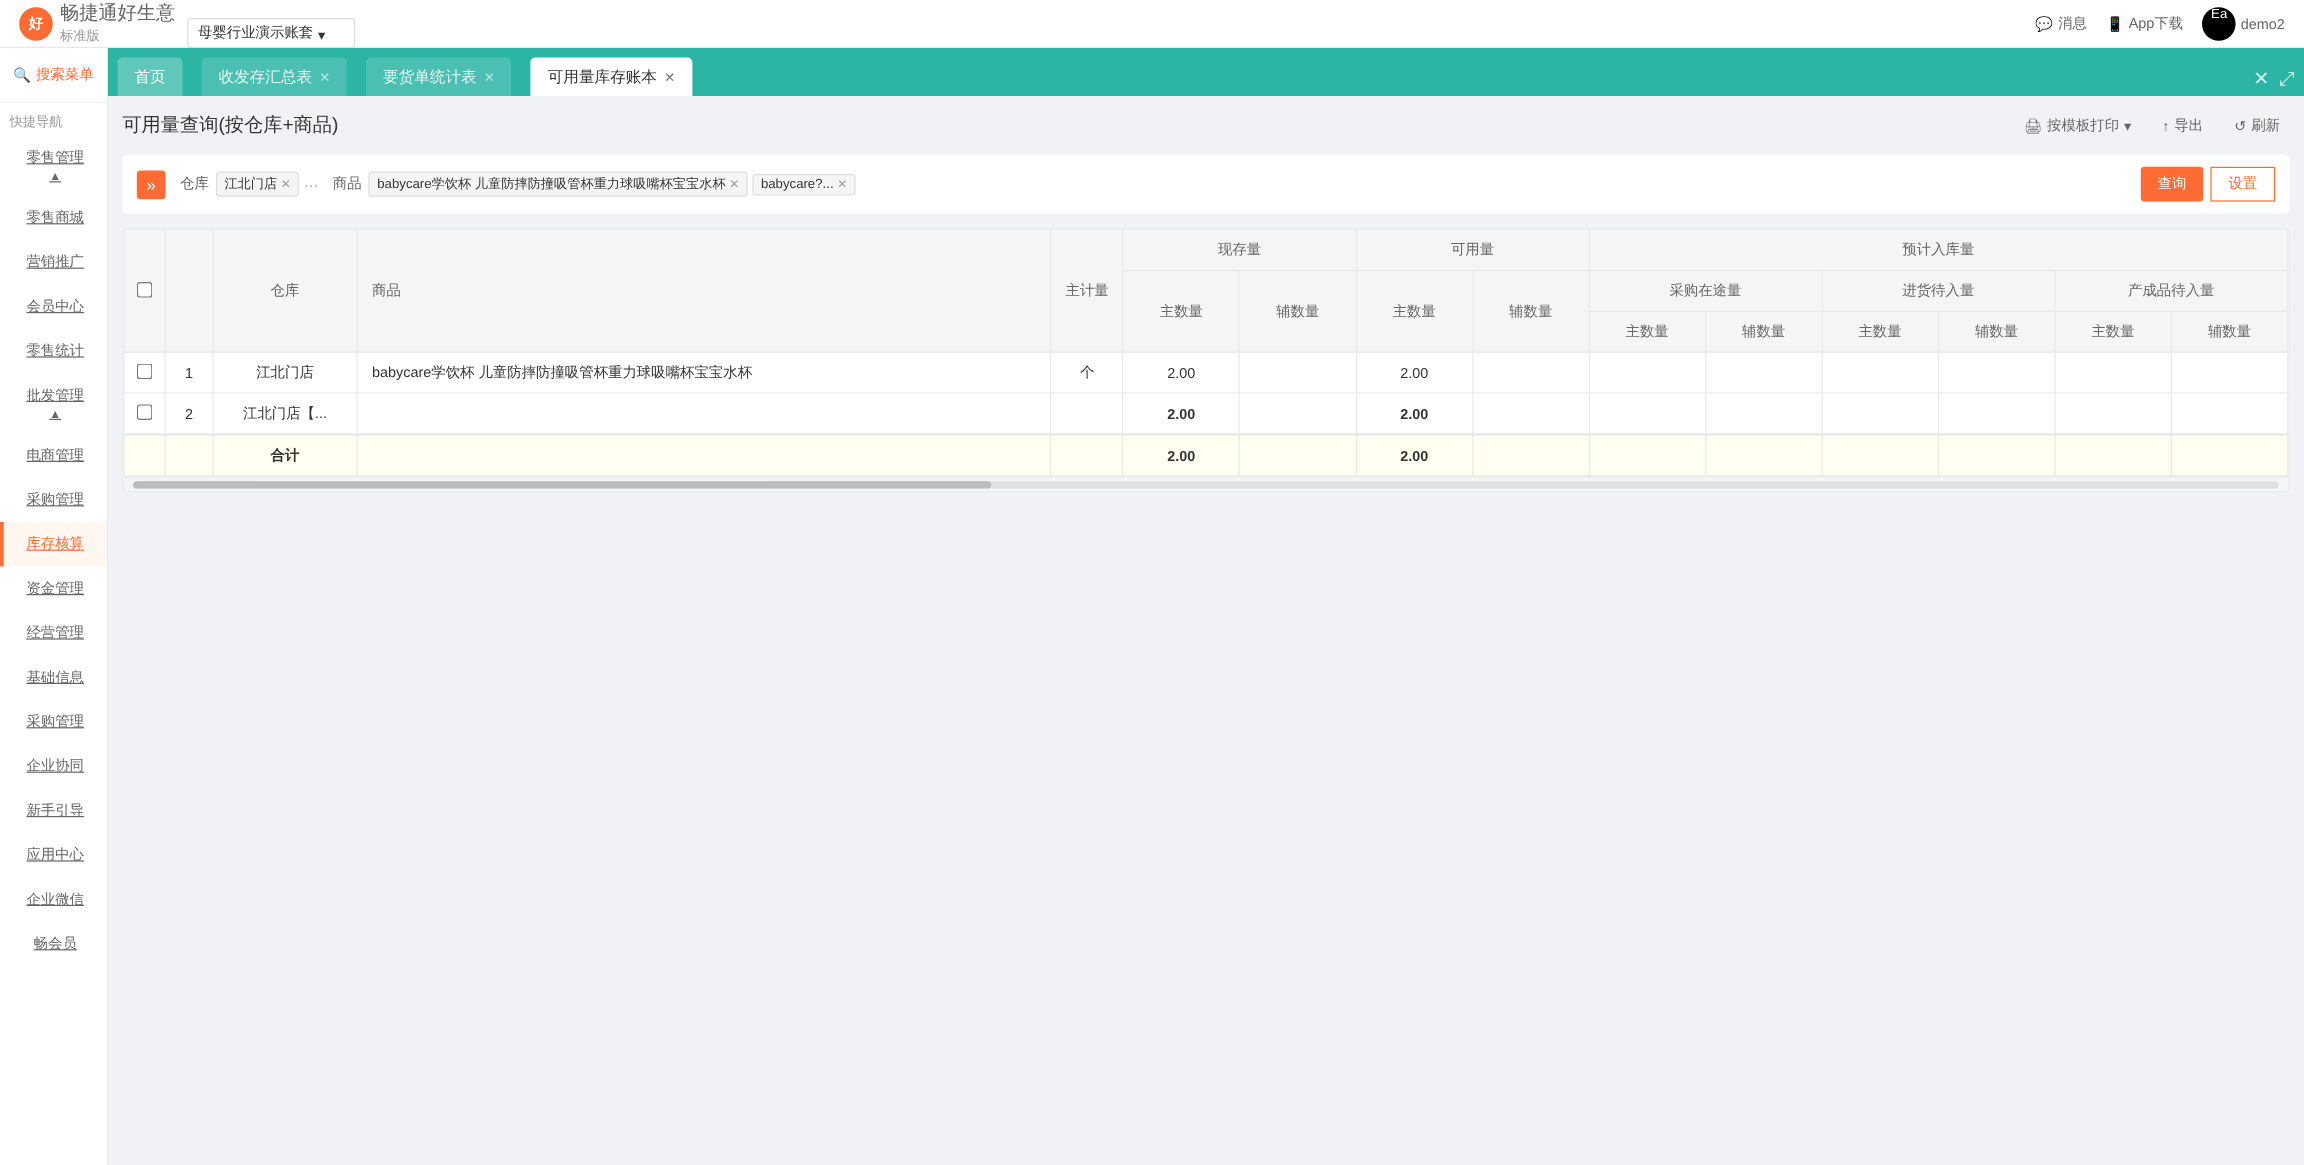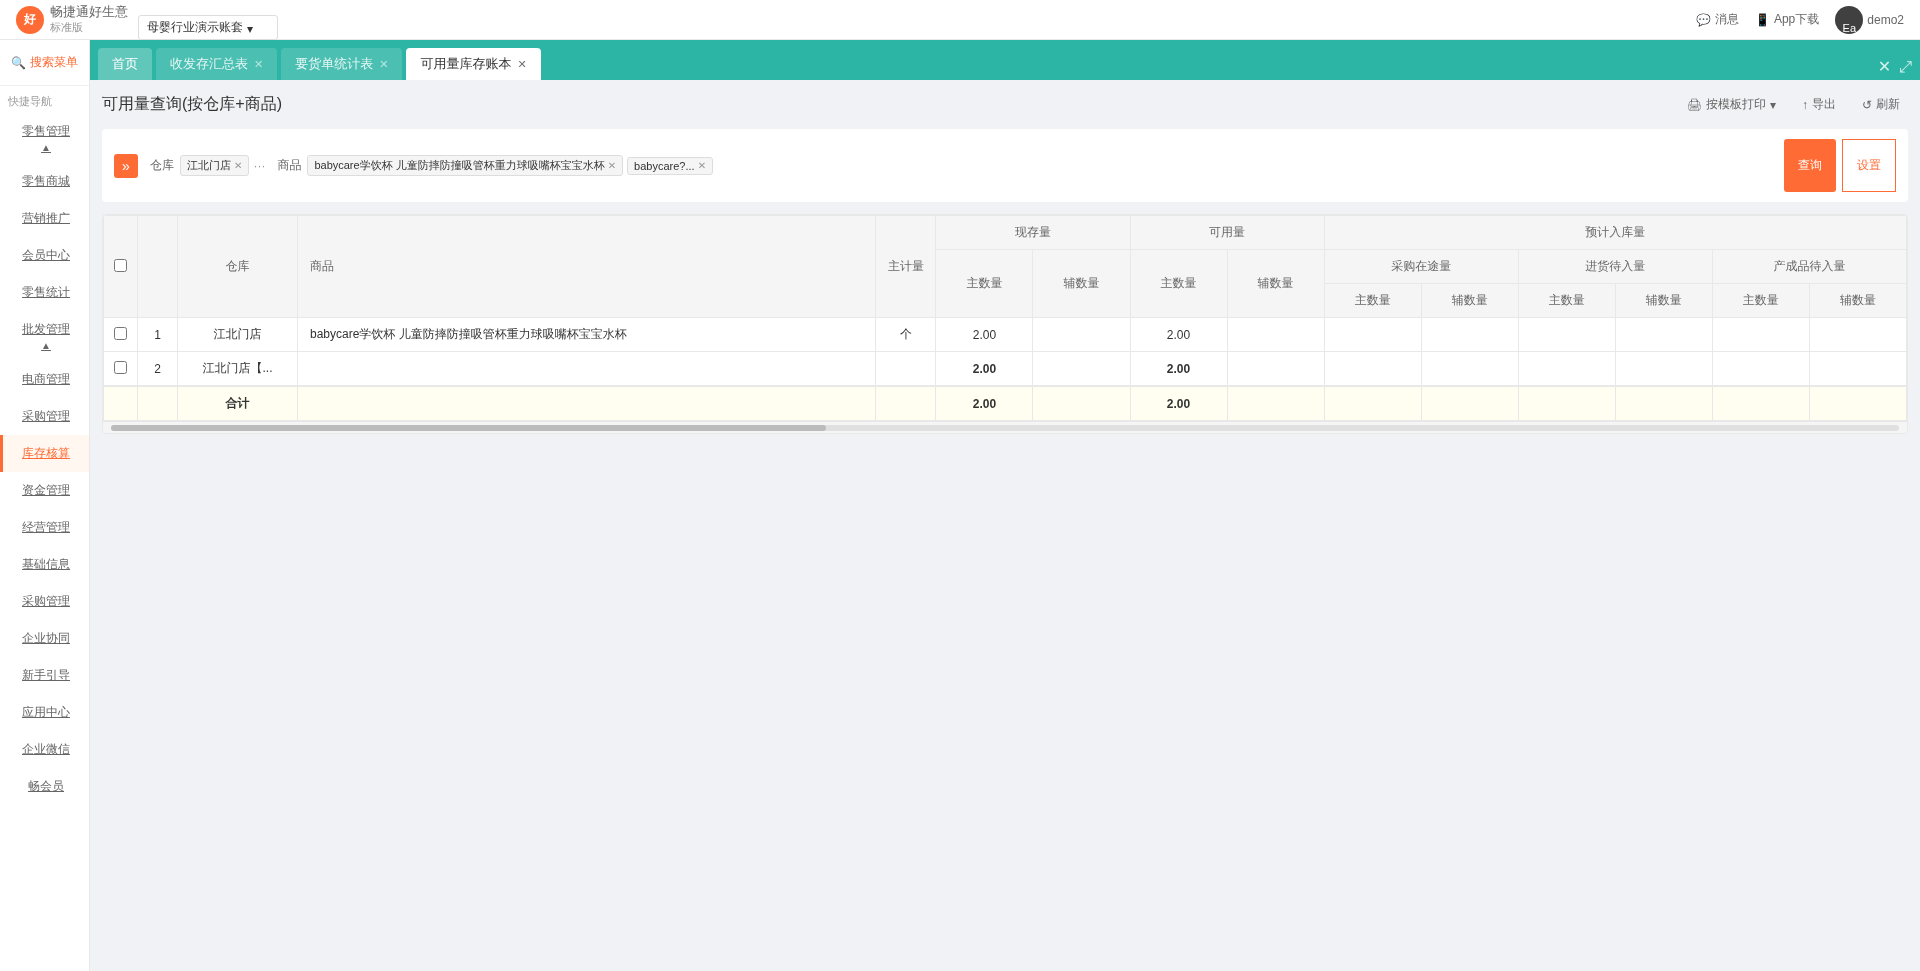--- a/index.html
+++ b/index.html
@@ -12,26 +12,26 @@
       display: flex;
       align-items: center;
       justify-content: space-between;
       padding: 0 16px;
       border-bottom: 1px solid #e8e8e8;
       flex-shrink: 0;
     }
     .top-bar-left { display: flex; align-items: center; gap: 10px; }
     .logo-area { display: flex; align-items: center; gap: 6px; }
     .logo-icon { width: 28px; height: 28px; background: #ff6b35; border-radius: 50%; display: flex; align-items: center; justify-content: center; color: white; font-size: 12px; font-weight: bold; }
-    .logo-text { font-size: 13px; color: #666; line-height: 1.2; }
+    .logo-text { font-size: 16px; color: #666; line-height: 1.2; }
     .logo-sub { font-size: 11px; color: #999; }
     .industry-select { display: flex; align-items: flex-end; gap: 4px; border: 1px solid #ddd; border-radius: 3px; padding: 3px 8px; font-size: 12px; color: #333; background: #fff; cursor: pointer; min-width: 140px; margin-top: 16px; }
     .top-bar-right { display: flex; align-items: center; gap: 16px; }
     .top-right-item { display: flex; align-items: center; gap: 4px; font-size: 12px; color: #666; cursor: pointer; }
-    .avatar { width: 28px; height: 28px; border-radius: 50%; background: #404040; display: flex; align-items: flex-end; justify-content: center; color: white; font-size: 11px; }
+    .avatar { width: 28px; height: 28px; border-radius: 50%; background: #000000; display: flex; align-items: flex-start; justify-content: center; color: white; font-size: 11px; }
 
     
     .main-layout { display: flex; flex: 1; overflow: hidden; }
 
     
     .sidebar {
       width: 90px;
       background: #fff;
       border-right: 1px solid #e8e8e8;
       display: flex;
@@ -61,21 +61,21 @@
     .content-area { flex: 1; display: flex; flex-direction: column; overflow: hidden; }
 
     
     .tab-bar {
       height: 40px;
       background: #2cb5a5;
       display: flex;
       align-items: flex-end;
       padding: 0 8px;
       flex-shrink: 0;
-      gap: 4px;
+      gap: 16px;
     }
     .tab {
       height: 32px;
       padding: 0 14px;
       display: flex;
       align-items: center;
       gap: 6px;
       font-size: 13px;
       cursor: pointer;
       border-radius: 4px 4px 0 0;
@@ -131,21 +131,21 @@
       color: #333;
       display: flex; align-items: center; gap: 3px;
     }
     .filter-tag-close { color: #999; cursor: pointer; font-size: 10px; }
     .filter-more { color: #999; font-size: 12px; cursor: pointer; }
     .filter-right { margin-left: auto; display: flex; gap: 6px; }
     .btn-query {
       background: #ff6b35;
       color: white;
       border: none;
-      padding: 18px 14px;
+      padding: 6px 14px;
       border-radius: 3px;
       font-size: 12px;
       cursor: pointer;
     }
     .btn-settings {
       background: #fff;
       color: #ff6b35;
       border: 1px solid #ff6b35;
       padding: 5px 14px;
       border-radius: 0;

